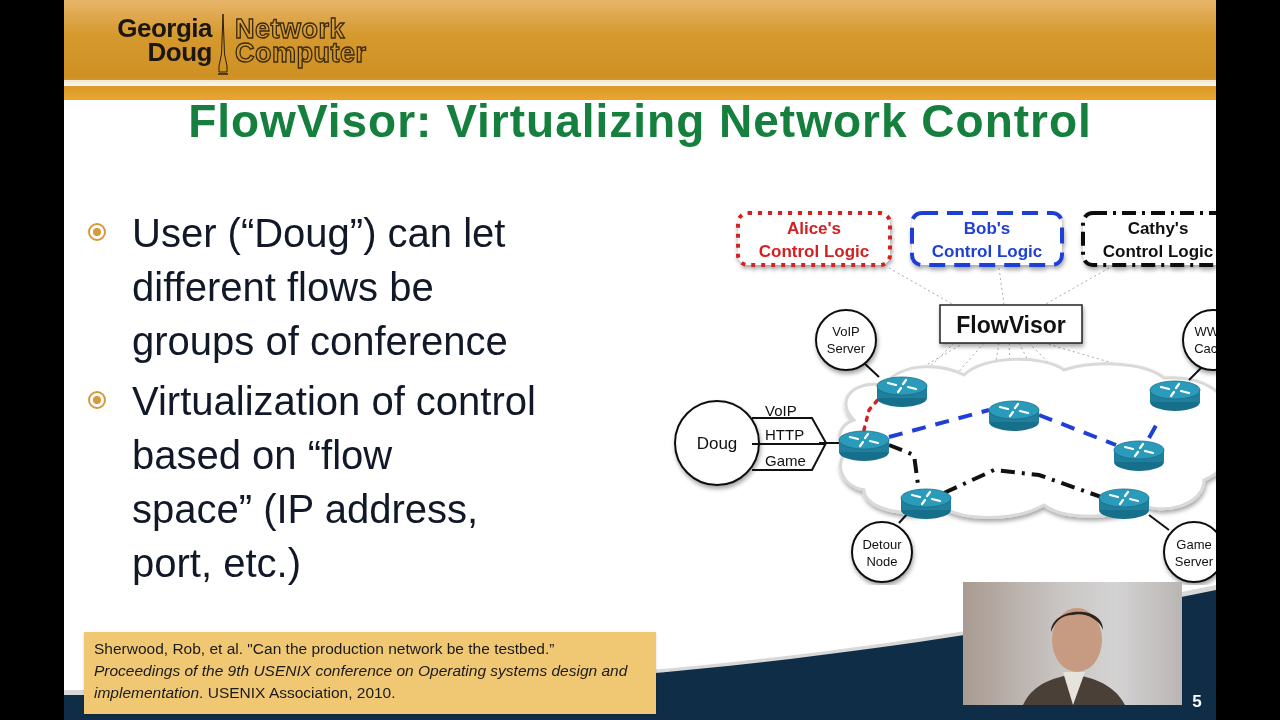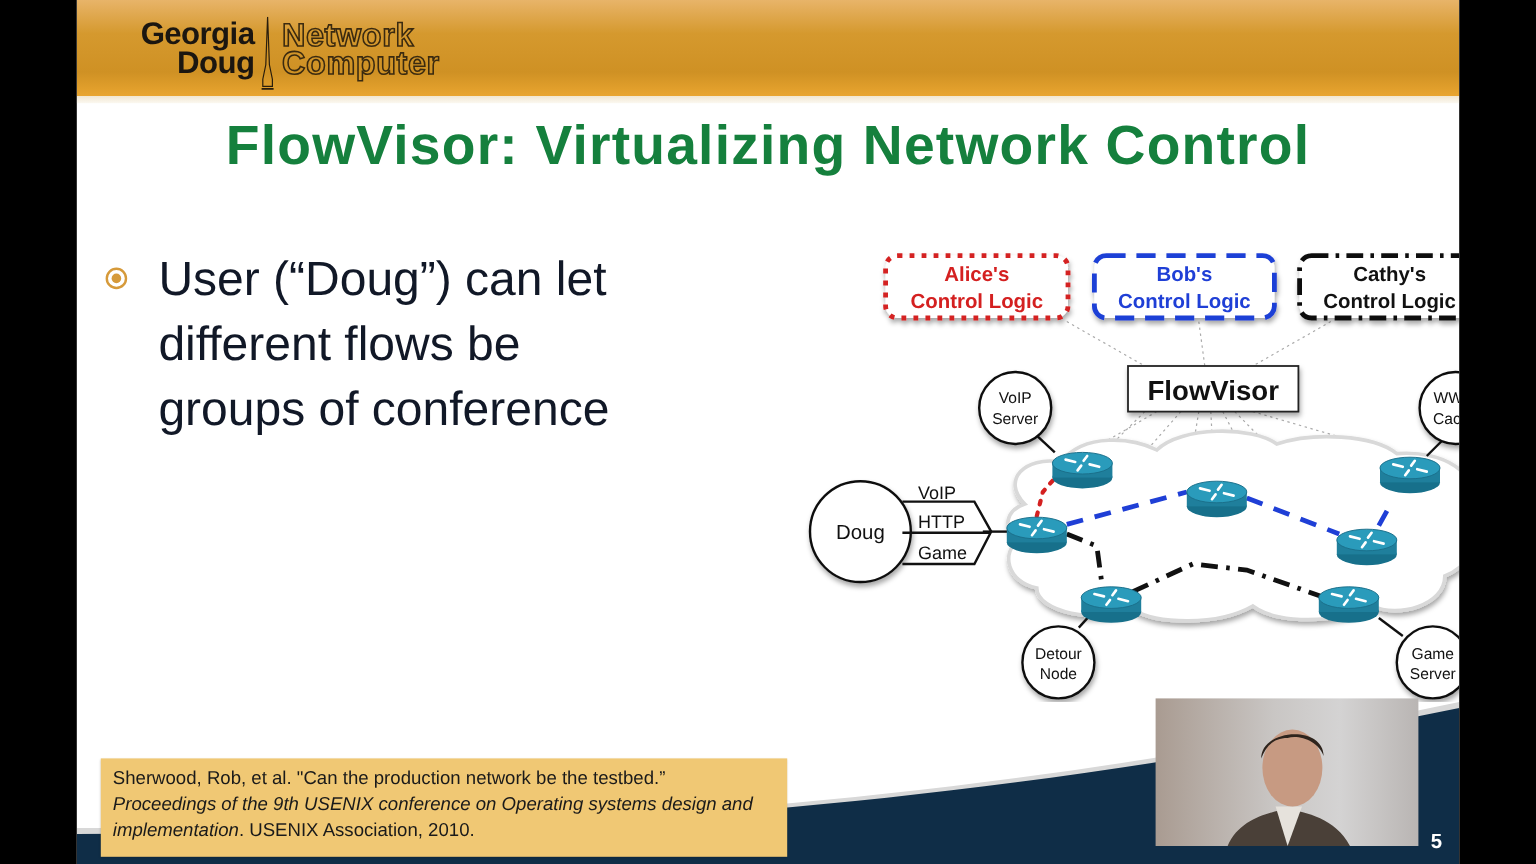--- a/index.html
+++ b/index.html
@@ -1,18 +1,18 @@
 <!DOCTYPE html>
 <html><head>
 <meta charset="utf-8">
 <style>
   html, body { margin:0; padding:0; }
   body { width:1280px; height:720px; background:#000; position:relative; overflow:hidden; font-family:"Liberation Sans", sans-serif; }
   .slide { position:absolute; left:64px; top:0; width:1152px; height:720px; background:#ffffff; overflow:hidden; }
-  .header { position:absolute; left:0; top:0; width:1152px; height:80px;
+  .header { position:absolute; left:0; top:0; width:1152px; height:100px;
     background:linear-gradient(180deg,#e8b469 0%,#d5992e 35%,#cf9124 75%,#e9a52f 100%); }
   .header-edge { position:absolute; left:0; top:80px; width:1152px; height:6px; background:linear-gradient(180deg,#f2e6cf,#fbf8f1); }
   .logo { position:absolute; left:25px; top:8px; height:64px; }
   .logo-gt { position:absolute; left:0; top:8px; font-weight:bold; font-size:26px; line-height:24px; color:#1b1610; text-align:right; width:123px; letter-spacing:-0.5px; }
   .logo-spire { position:absolute; left:128px; top:6px; width:12px; height:62px; }
   .logo-cs { position:absolute; left:146px; top:9px; font-weight:bold; font-size:27px; line-height:24px; color:transparent; -webkit-text-stroke:1.3px #3a2a10; letter-spacing:0.5px; }
   .title { position:absolute; left:0; top:94px; width:1152px; text-align:center; font-weight:bold; font-size:46px; color:#15803d; letter-spacing:1px; }
   .bullets { position:absolute; left:20px; top:172px; width:520px; }
   .bullet { position:relative; padding-left:48px; font-size:40px; line-height:54px; color:#111827; margin-bottom:0px;margin-top:34px; }
   .bullet-icon { position:absolute; left:4px; top:17px; width:18px; height:18px; border-radius:50%; border:2px solid #d69a3a; box-sizing:border-box; background:#fff; }
@@ -49,20 +49,27 @@
   <div class="header-edge"></div>
 
   <div class="title">FlowVisor: Virtualizing Network Control</div>
 
   <div class="bullets">
     <div class="bullet">
       <span class="bullet-icon"></span>
       <div>User (“Doug”) can let</div>
       <div>different flows be</div>
       <div>groups of conference</div>
+    </div>
+    <div class="bullet" style="margin-top:6px">
+      <span class="bullet-icon"></span>
+      <div>Virtualization of control</div>
+      <div>based on “flow</div>
+      <div>space” (IP address,</div>
+      <div>port, etc.)</div>
     </div>
   </div>
 
   <svg class="diagram" viewBox="530 195 622 390">
     <defs>
       <filter id="sh" x="-20%" y="-20%" width="140%" height="160%">
         <feDropShadow dx="1" dy="3" stdDeviation="2" flood-color="#000" flood-opacity="0.35"></feDropShadow>
       </filter>
       <g id="router">
         <ellipse cx="0" cy="10" rx="25" ry="9" fill="#17708b"></ellipse>

